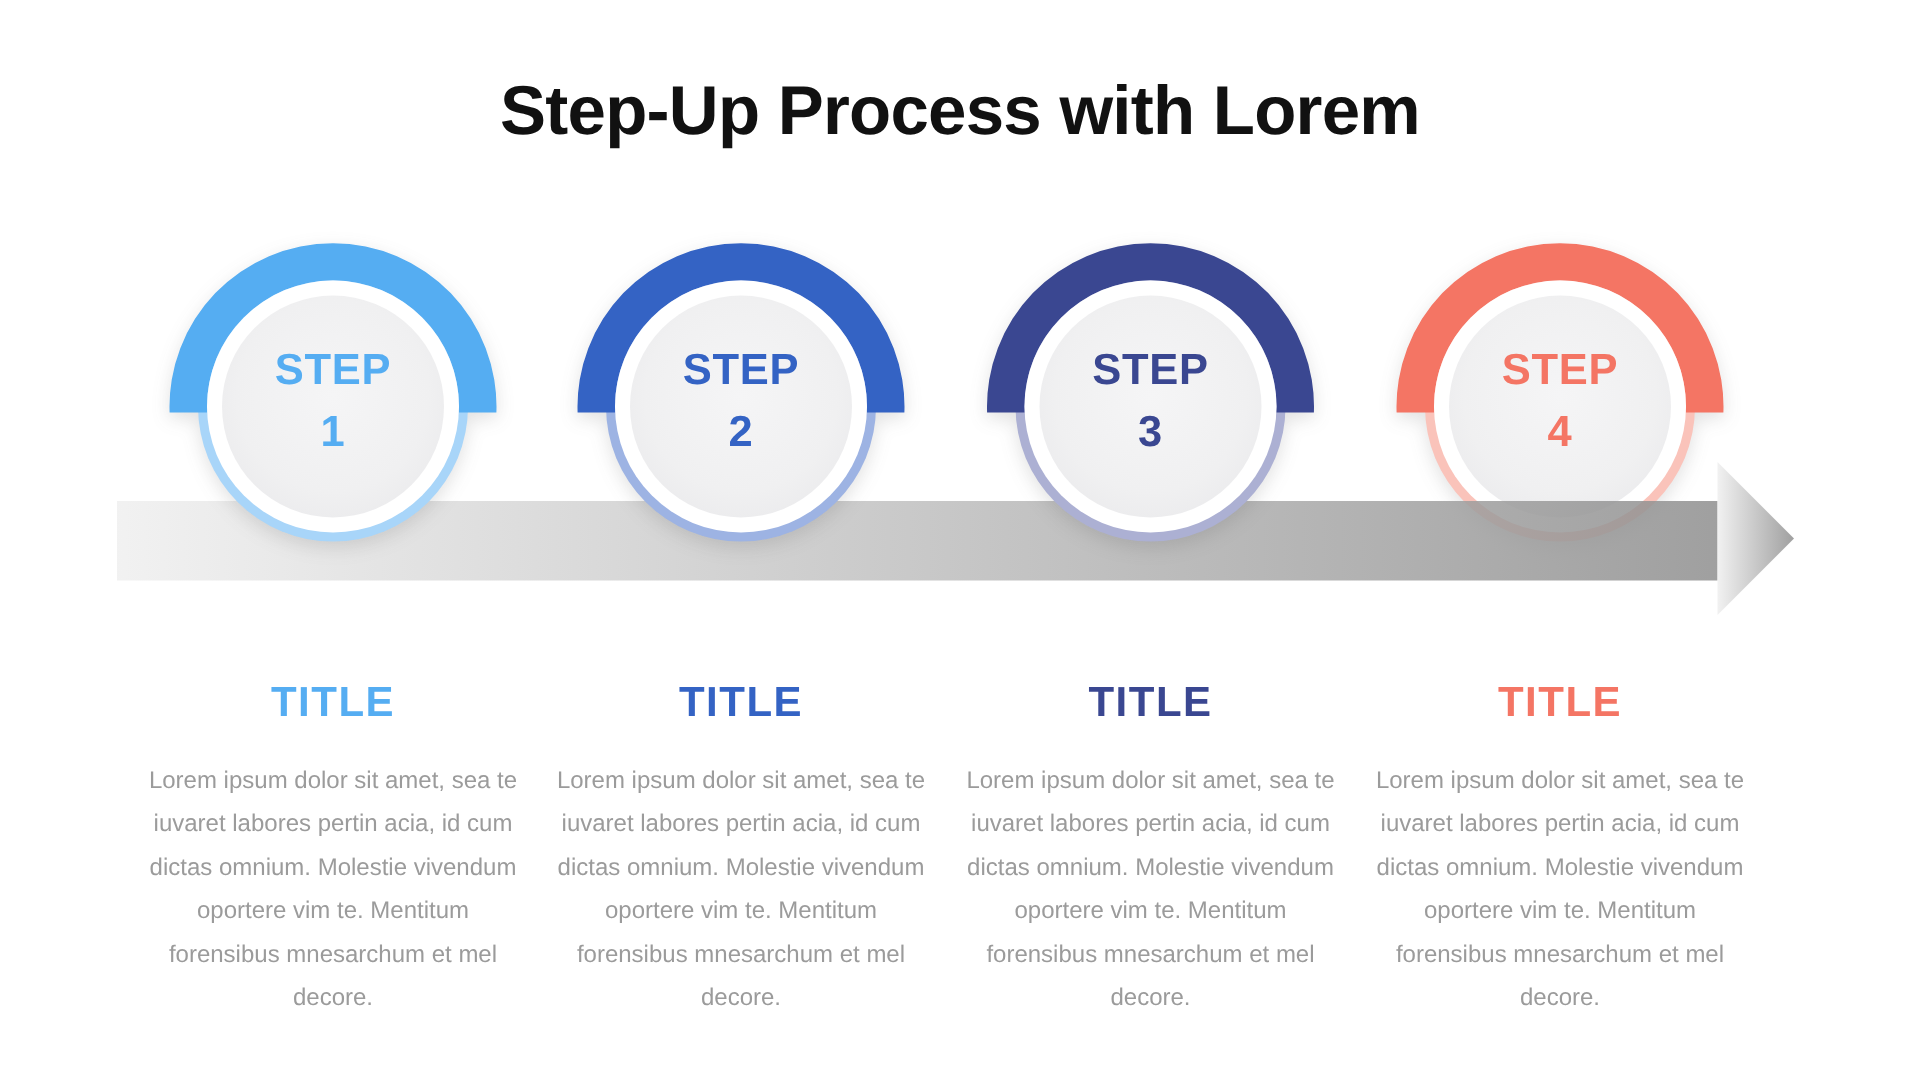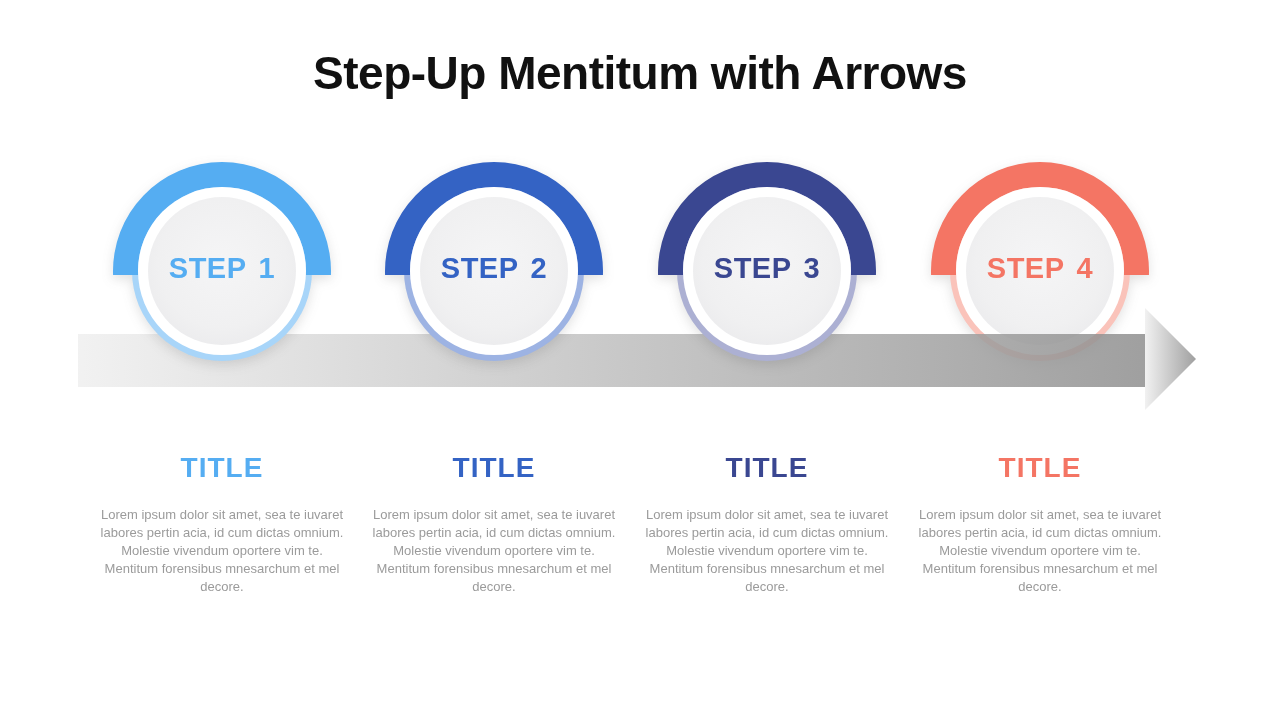--- a/index.html
+++ b/index.html
@@ -14,28 +14,28 @@
   .arrow-layer{position:absolute;left:78px;top:306px;z-index:2;}
 
   
   .step-unit{position:absolute;top:156px;width:230px;height:230px;z-index:3;}
   .step-unit.behind{z-index:1;}
   .step-unit svg{filter:drop-shadow(0 4px 6px rgba(70,70,70,0.16));}
   .tint-ring{fill:var(--tint);}
   .main-arc{fill:var(--main);}
   .white-ring{fill:#ffffff;}
   .inner-disc{fill:url(#discGrad);}
-  .step-label{position:absolute;inset:0;display:flex;flex-direction:row;align-items:center;
+  .step-label{position:absolute;inset:0;display:flex;flex-direction:column;align-items:center;
        justify-content:center;gap:12px;transform:translateY(-3px);
        font-weight:700;font-size:29px;line-height:1;color:var(--main);letter-spacing:0.5px;}
 
   
   .col{position:absolute;top:452px;width:280px;text-align:center;z-index:4;}
   .col-title{margin:0;font-size:28px;font-weight:700;letter-spacing:1px;color:var(--main);}
-  .col-body{margin:22px auto 12px;width:254px;font-size:13px;line-height:18px;color:#9B9B9B;}
+  .col-body{margin:22px auto 12px;width:254px;font-size:16px;line-height:29px;color:#9B9B9B;}
 </style>
 </head>
 <body style="background: rgb(255, 255, 255);">
 
 <div class="slide">
 
   
   <svg width="0" height="0" aria-hidden="true">
     <defs>
       <radialGradient id="discGrad" cx="50%" cy="45%" r="62%">
@@ -43,21 +43,21 @@
         <stop offset="70%" stop-color="#F0F0F1"></stop>
         <stop offset="100%" stop-color="#EAEAEC"></stop>
       </radialGradient>
       <linearGradient id="arrowGrad" x1="0" y1="0" x2="1" y2="0">
         <stop id="arrowStopA" offset="0" stop-color="#EFEFEF"></stop>
         <stop id="arrowStopB" offset="1" stop-color="#8F8F8F"></stop>
       </linearGradient>
     </defs>
   </svg>
 
-  <h1 class="slide-title" style="color: rgb(17, 17, 17);">Step-Up Mentitum with Arrows</h1>
+  <h1 class="slide-title" style="color: rgb(17, 17, 17);">Step-Up Process with Lorem</h1>
 
   
   <svg class="arrow-layer" width="1120" height="106" viewBox="0 0 1120 106">
     <g fill="url(#arrowGrad)" fill-opacity="0.85">
       <rect x="0" y="28" width="1067" height="53"></rect>
       <polygon points="1067,2 1118,53 1067,104"></polygon>
     </g>
   </svg>
 
   

